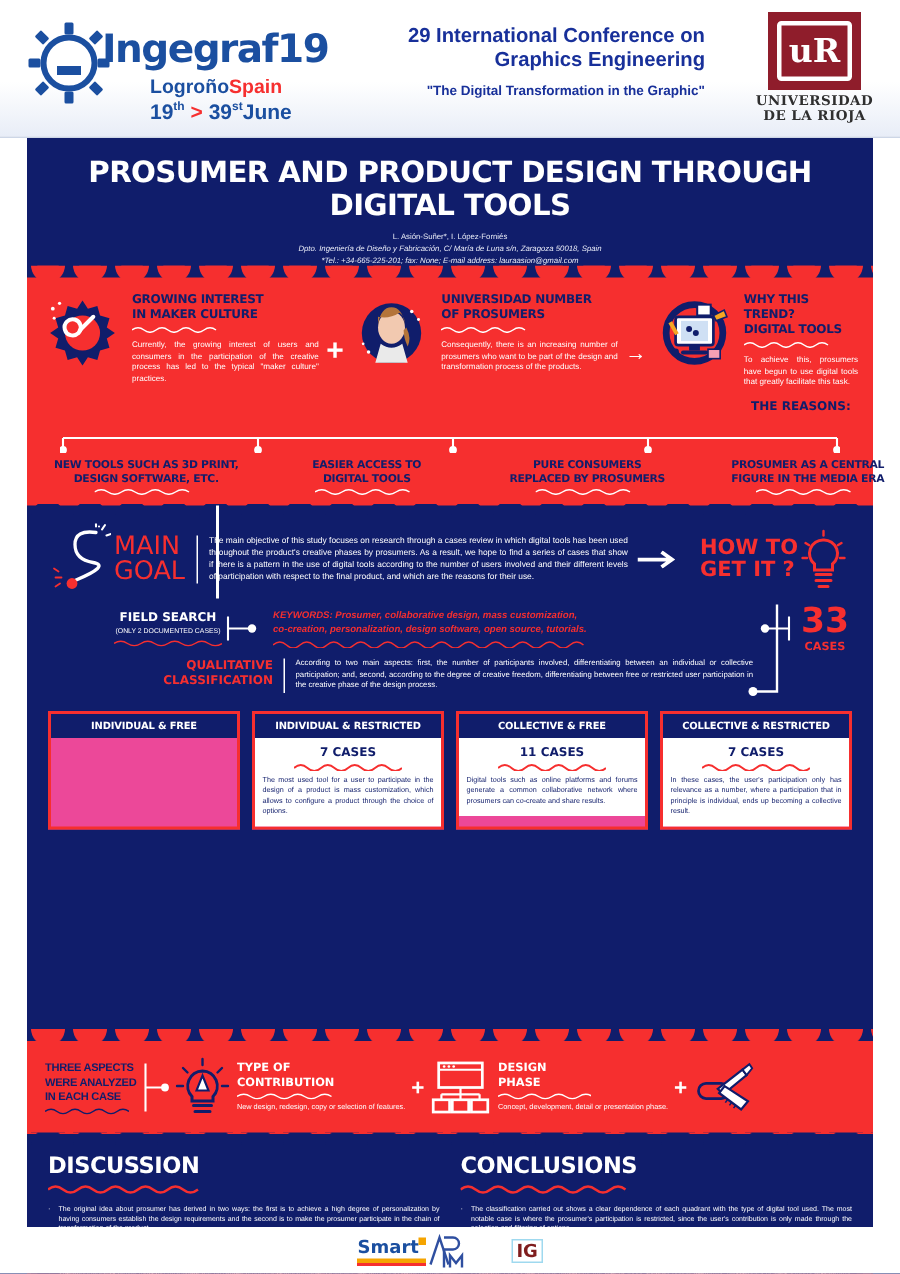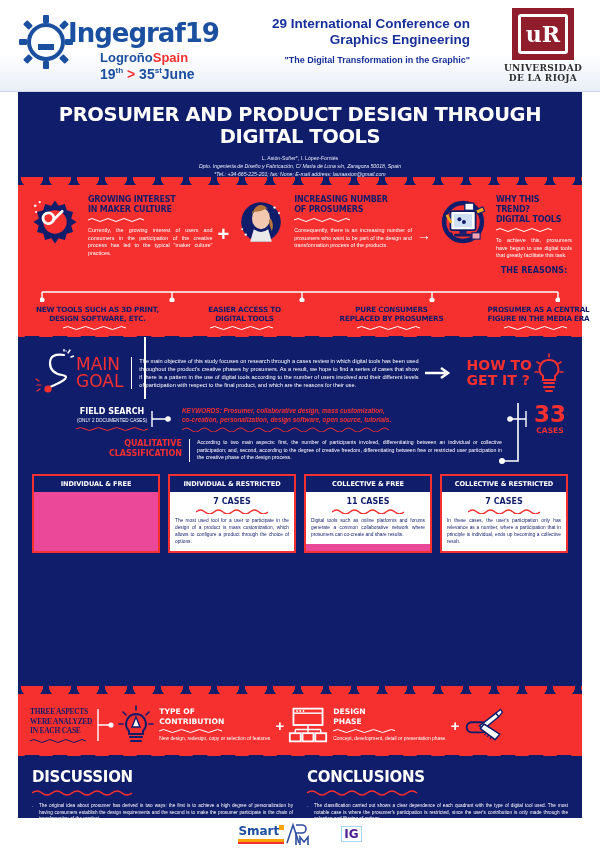--- a/index.html
+++ b/index.html
@@ -145,21 +145,21 @@
   .card-cases{
     font-family:"DejaVu Sans",sans-serif; font-size:8px; font-weight:bold;
     color:#101d6b; text-align:center;
   }
   .card-desc{ font-size:4.8px; color:#101d6b; line-height:7px; text-align:justify; margin-top:3px;}
 
   
   #section3{ position:absolute; left:0; top:602px; width:564px; height:62px; background:#f62f2f;}
   #s3-row{ display:flex; align-items:center; height:100%; padding:0 8px;}
   .ta-label{
-    font-family:Liberation Serif, serif; font-size:7.4px; font-weight:bold;
+    font-family:Liberation Sans, sans-serif; font-size:7.4px; font-weight:bold;
     color:#101d6b; line-height:9.5px; letter-spacing:-.2px;
   }
   .asp{ display:flex; align-items:center; }
   .asp-txt{ padding-left:5px;}
   .asp-h{ font-family:"DejaVu Sans",sans-serif; font-size:7.6px; font-weight:bold; color:#ffffff; line-height:9.5px;}
   .asp-d{ font-size:4.9px; color:#ffffff; line-height:6.8px; margin-top:3px;}
   .plus3{ font-size:15px; color:#ffffff; font-weight:bold; padding:0 4px;}
 
   
   #section4{ position:absolute; left:0; top:664px; width:564px; height:93px; display:flex; padding:12px 14px 0 14px; gap:14px;}
@@ -172,21 +172,21 @@
   
   #footer{
     position:absolute; left:18px; top:818px; width:564px; height:31px;
     background:#ffffff; display:flex; align-items:center; justify-content:center; 
   }
   .f-smart{ font-family:"DejaVu Sans",sans-serif; font-size:12px; font-weight:bold; color:#1b4fa0; position:relative;}
   .f-smart .sq{ display:inline-block; width:5px;height:5px;background:#f5a400; vertical-align:super;}
   .f-smart .bar{ display:block; width:100%; height:3px; background:#f5a400; margin-top:1px;}
   .f-smart .bar2{ display:block; width:100%; height:2px; background:#f62f2f; }
   .f-apm{ color:#2f4fa0; font-family:"DejaVu Serif",serif; font-size:13px; font-weight:bold;}
-  .f-ig{ color:#4c1d95; font-family:"DejaVu Sans",sans-serif; font-size:12px; font-weight:bold; border:1px solid #9fd9ef; padding:0 2px;margin-left:27px;}
+  .f-ig{ color:#7f1d1d; font-family:"DejaVu Sans",sans-serif; font-size:12px; font-weight:bold; border:1px solid #9fd9ef; padding:0 2px;margin-left:27px;}
 
   svg{ display:block; }
 </style>
 </head>
 <body>
 
 <div id="header">
 
   <div id="logo-ingegraf">
     <div class="gearwrap">
@@ -202,21 +202,21 @@
           <rect x="7" y="7" width="6" height="8" rx="1" transform="rotate(-45 10 11)"></rect>
           <rect x="43" y="7" width="6" height="8" rx="1" transform="rotate(45 46 11)"></rect>
           <rect x="7" y="41" width="6" height="8" rx="1" transform="rotate(45 10 45)"></rect>
           <rect x="43" y="41" width="6" height="8" rx="1" transform="rotate(-45 46 45)"></rect>
         </g>
         <rect x="20" y="30" width="16" height="6" fill="#1b4fa0"></rect>
       </svg>
     </div>
     <div class="ing-word">Ingegraf19</div>
     <div class="ing-sub1"><span>Logroño</span><span class="sp">Spain</span></div>
-    <div class="ing-sub2"><span>19</span><sup style="font-size:8px">th</sup> <span class="sp">&gt;</span> <span>35</span><sup style="font-size:8px">st</sup><span>June</span></div>
+    <div class="ing-sub2"><span>19</span><sup style="font-size:8px">th</sup> <span class="sp">&gt;</span> <span>39</span><sup style="font-size:8px">st</sup><span>June</span></div>
   </div>
 
   <div id="header-center">
     <div class="h1">29 International Conference on</div>
     <div class="h1">Graphics Engineering</div>
     <div class="h2">"The Digital Transformation in the Graphic"</div>
   </div>
 
   <div id="logo-ur">
     <div class="ur-box">
@@ -285,21 +285,21 @@
           <path d="M22 38 q8 6 16 0 l4 14 h-24z" fill="#eaeaea"></path>
           <g fill="#ffffff">
             <circle cx="45" cy="14" r="1.3"></circle>
               <circle cx="50" cy="20" r="1.1"></circle>
               <circle cx="13" cy="44" r="1.3"></circle>
               <circle cx="9" cy="38" r="1"></circle>
           </g>
         </svg>
       </div>
       <div class="s1-txt">
-        <div class="s1-head">INCREASING NUMBER</div>
+        <div class="s1-head">UNIVERSIDAD NUMBER</div>
         <div class="s1-head">OF PROSUMERS</div>
         <div class="wave-white">
           <svg width="62" height="5" viewBox="0 0 62 5">
               <path d="M0 3 q4 -3 8 0 t8 0 t8 0 t8 0 t8 0 t8 0 t8 0" fill="none" stroke="#ffffff" stroke-width="1"></path>
             </svg>
         </div>
         <div class="s1-body">Consequently, there is an increasing number of prosumers who want to be part of the design and transformation process of the products.</div>
       </div>
 
       <div class="plus" style="font-size:14px">→</div>

